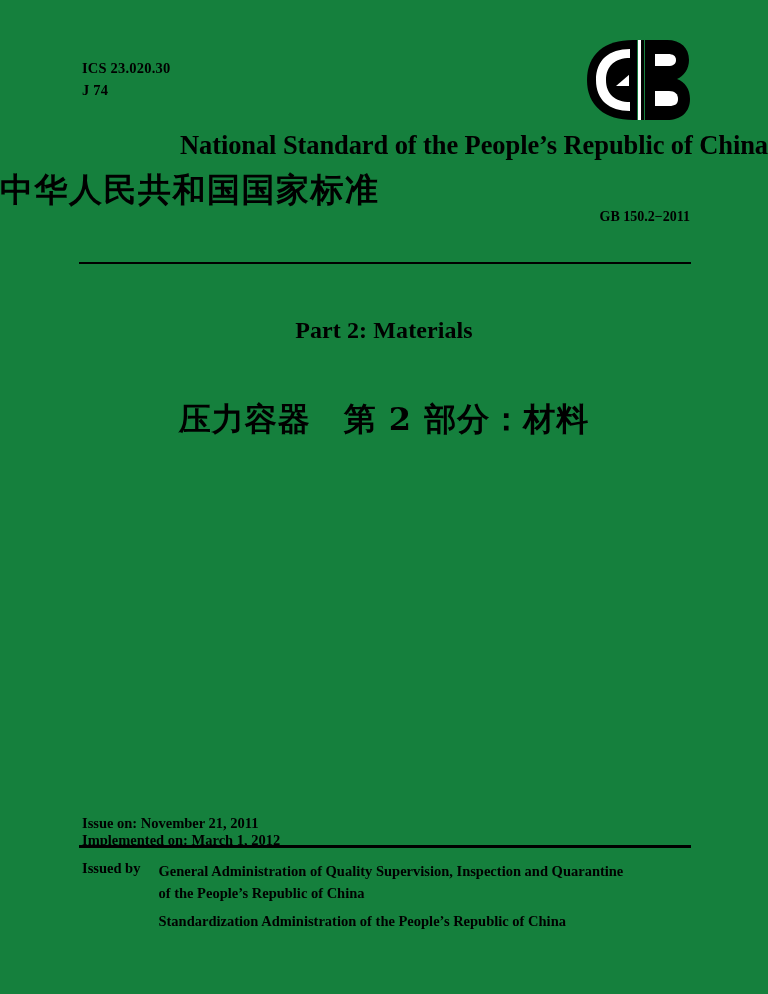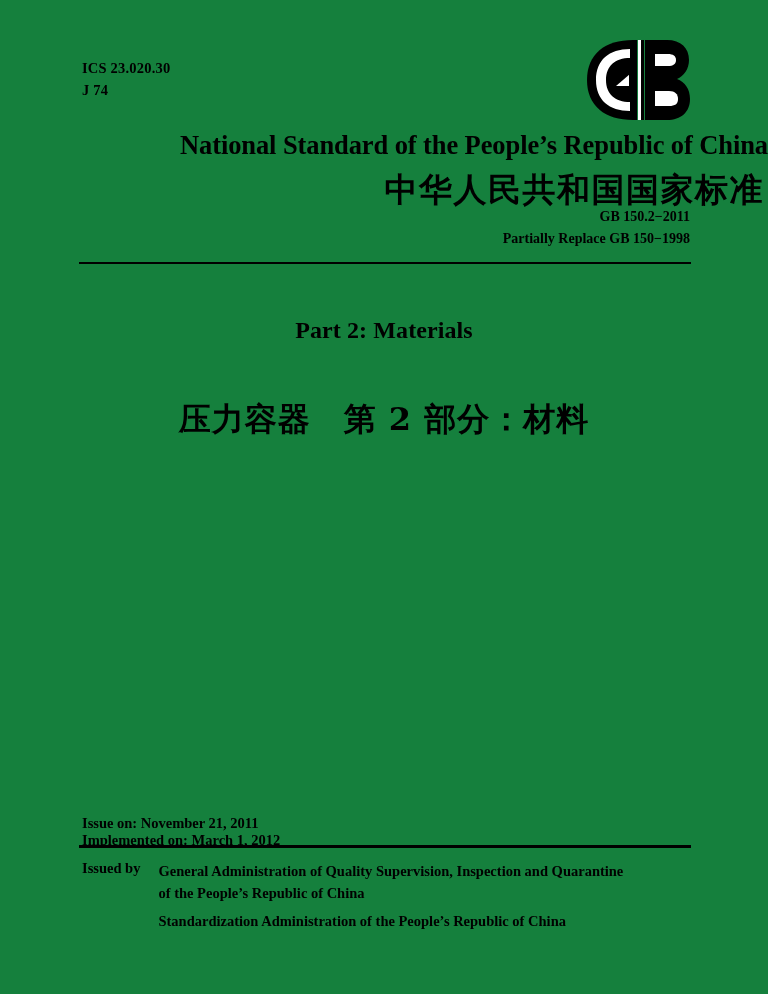--- a/index.html
+++ b/index.html
@@ -52,21 +52,21 @@
     font-weight: bold;
     font-size: 26.5px;
     letter-spacing: -0.1px;
     white-space: nowrap;
   }
   .title-cn {
     position: absolute;
     left: 0;
     top: 168px;
     width: 764px;
-    text-align: right;
+    text-align: left;
     font-weight: bold;
     font-size: 33px;
     letter-spacing: 1.5px;
     font-family: "DejaVu Serif", "Liberation Serif", serif;
     white-space: nowrap;
   }
 
   
   .std-numbers {
     position: absolute;
@@ -189,21 +189,20 @@
       <path d="M72 16 L85 16 C90 16 93 18 93 22 C93 26 90 28 85 28 L72 28 Z" fill="#ffffff"></path>
       <path d="M72 53 L86 53 C92 53 95 56 95 61 C95 66 92 68 86 68 L72 68 Z" fill="#ffffff"></path>
     </svg>
   </div>
 
   <div class="title-en">National Standard of the People’s Republic of China</div>
   <div class="title-cn">中华人民共和国国家标准</div>
 
   <div class="std-numbers">
     <div>GB 150.2−2011</div>
-    <div>Partially Replace GB 150−1998</div>
   </div>
 
   <div class="rule-top"></div>
 
   <div class="main-title">
     <div class="line">Part 2: Materials</div>
   </div>
   <div class="main-title-cn">压力容器　第 2 部分：材料</div>
 
   <div class="dates">

